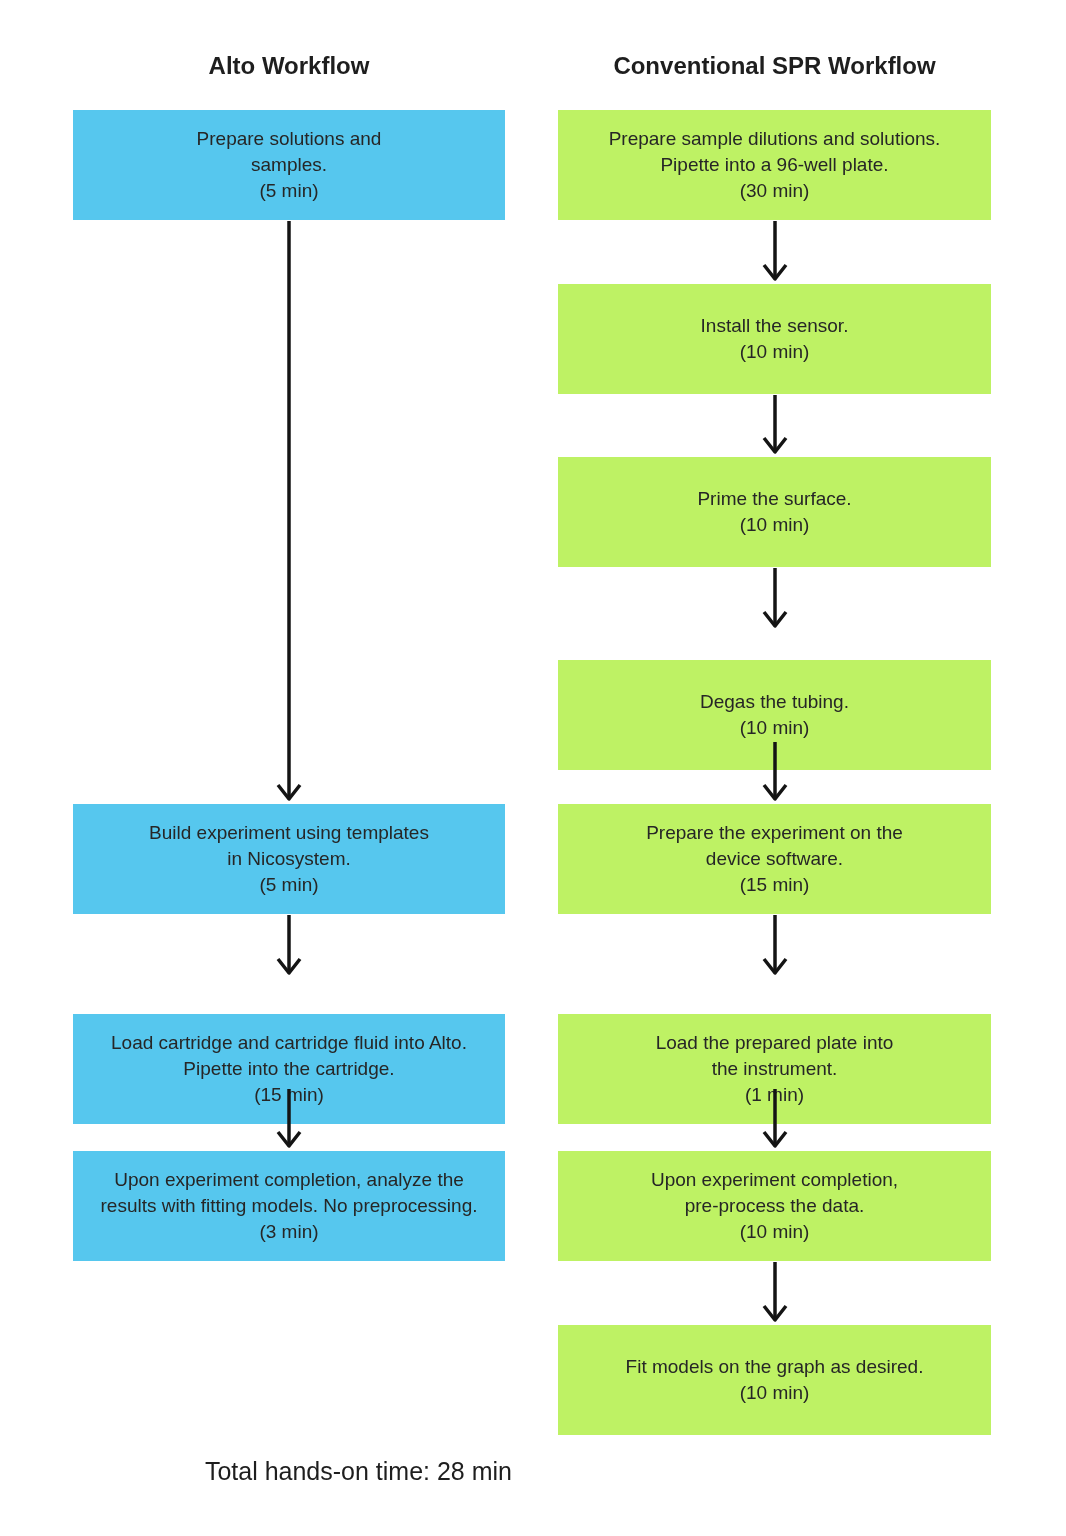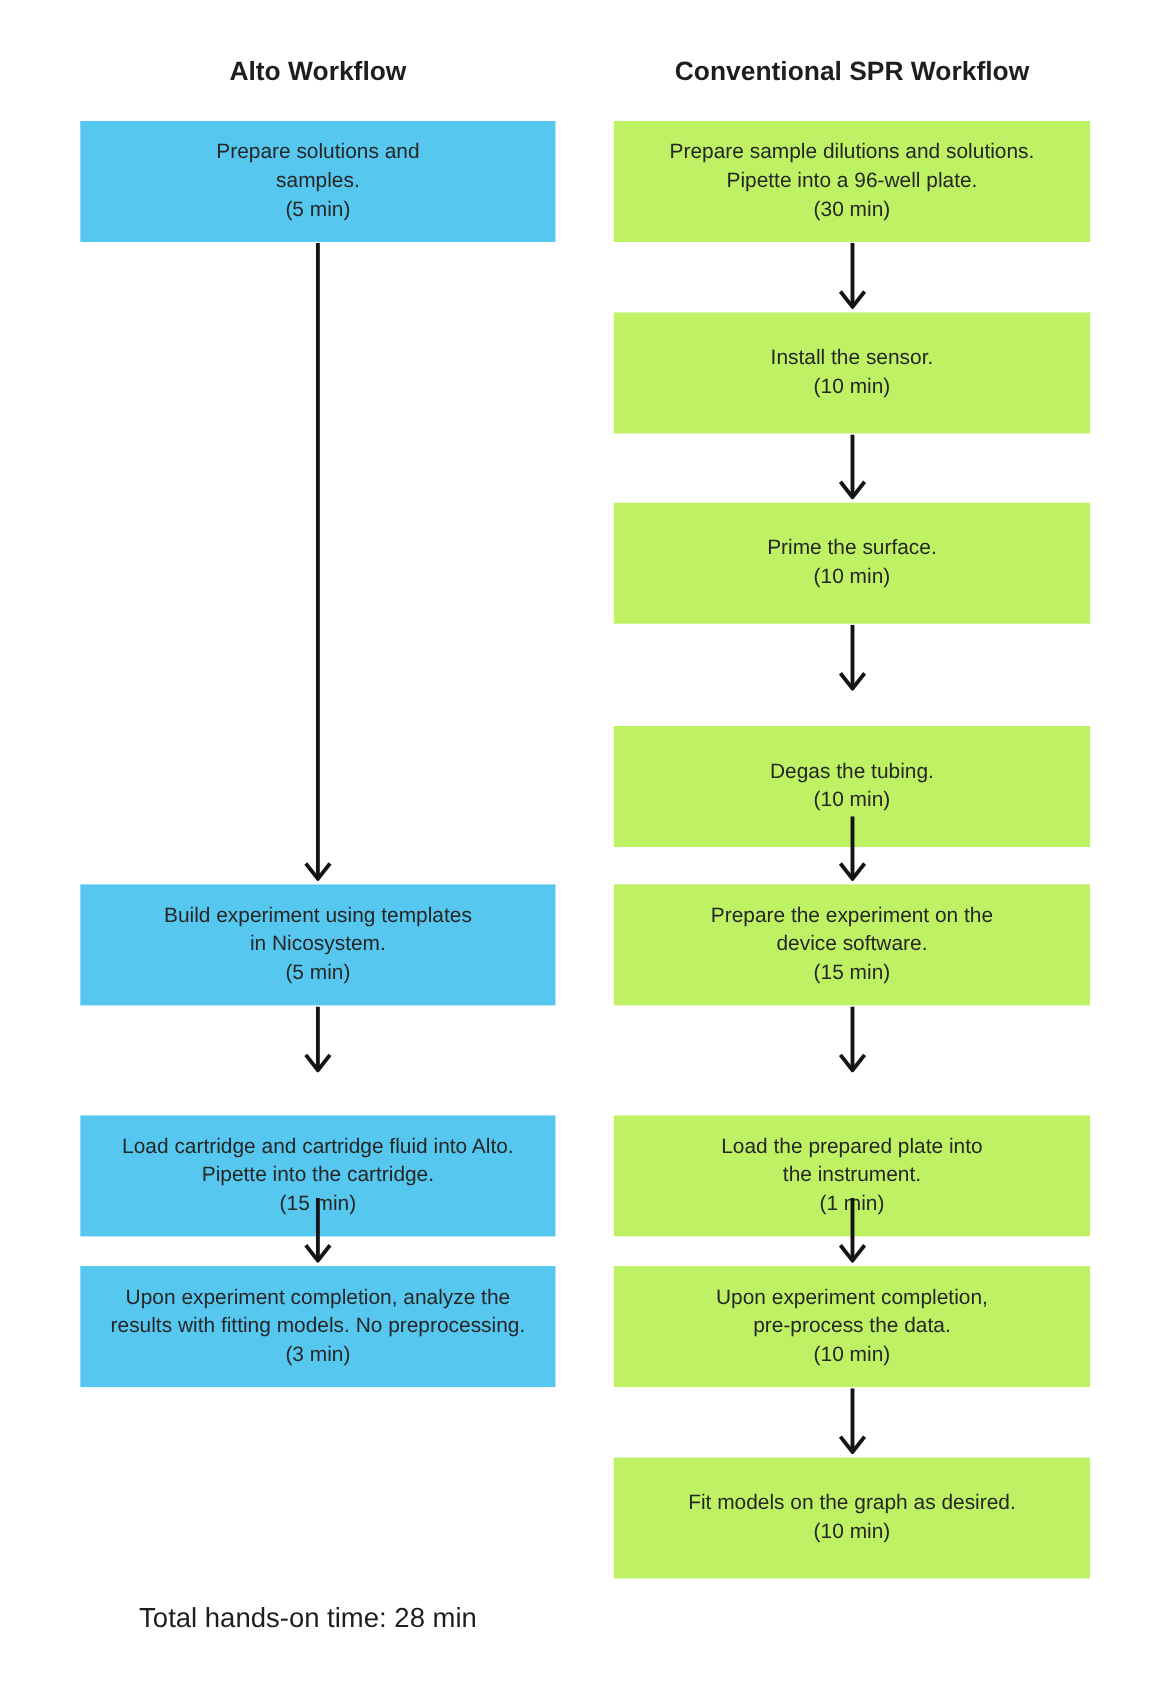--- a/index.html
+++ b/index.html
@@ -64,21 +64,21 @@
 
   .total {
     position: absolute;
     top: 1456px;
     font-size: 25px;
     font-weight: 400;
     line-height: 30px;
     text-align: center;
     color: #1e1e1e;
   }
-  .total.alto { left: 64px;  width: 432px; }
+  .total.alto { left: 80px;  width: 432px; text-align: right; }
   .total.spr  { left: 558px; width: 433px; }
 </style>
 </head>
 <body>
 
 <div id="canvas">
 
   <div class="col-title alto">Alto Workflow</div>
   <div class="col-title spr">Conventional SPR Workflow</div>
 

